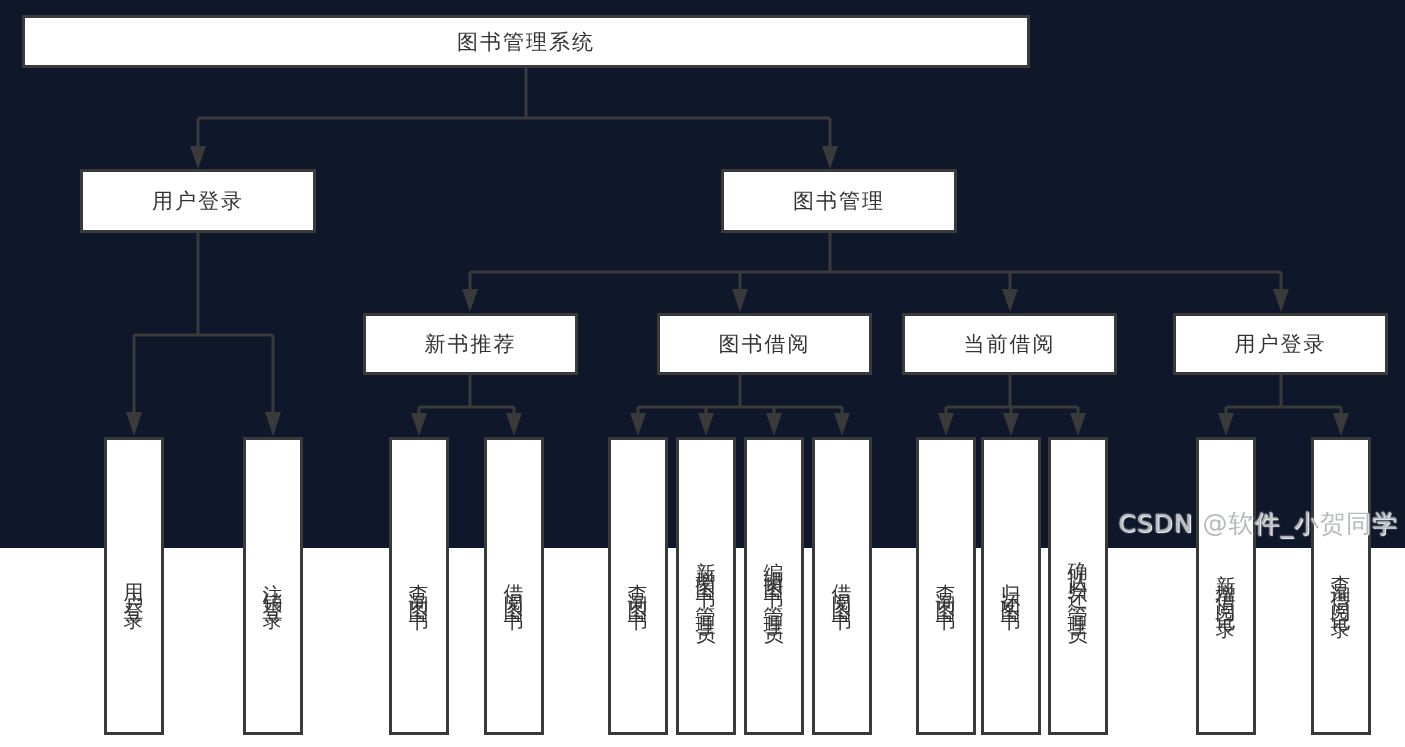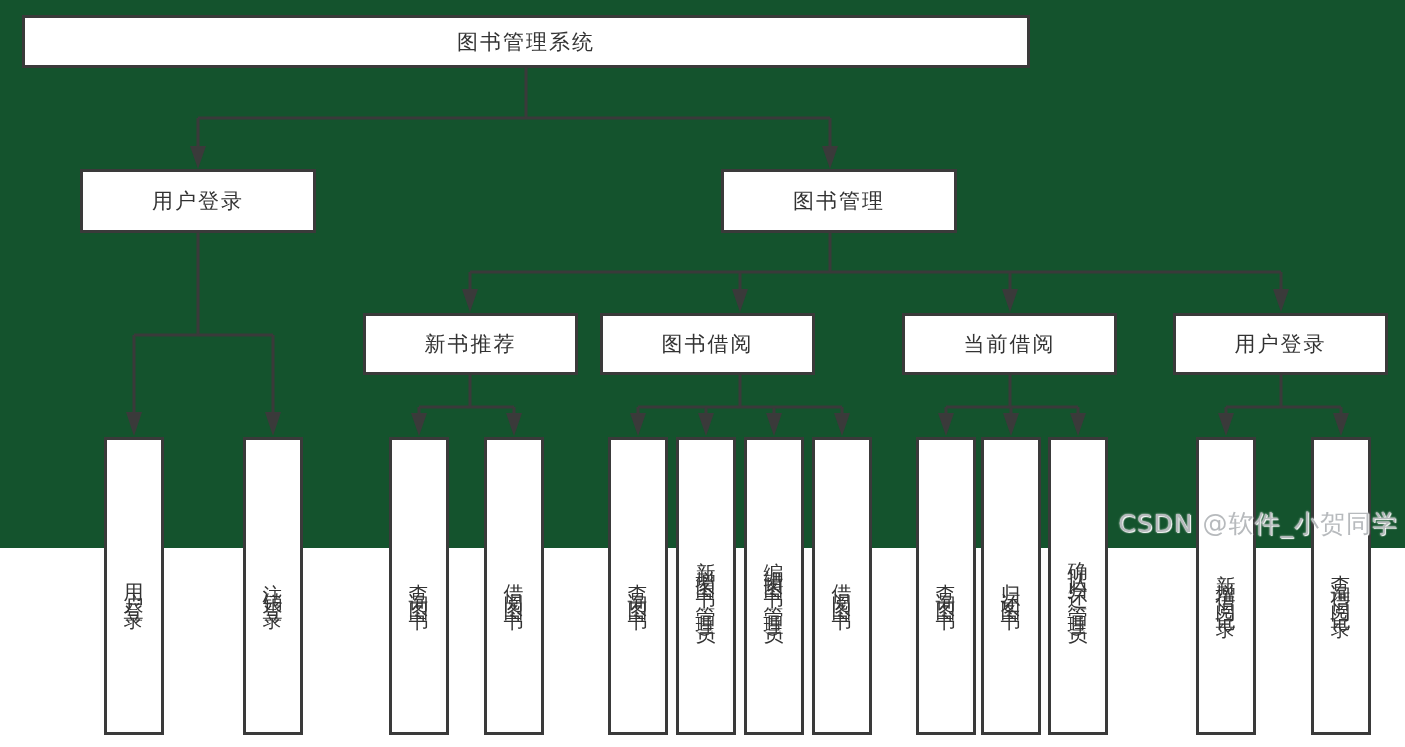--- a/index.html
+++ b/index.html
@@ -2,21 +2,21 @@
 <html><head>
 <meta charset="utf-8">
 <style>
   html, body { margin: 0; padding: 0; }
   body {
     width: 1405px; height: 747px;
     background: #ffffff;
     font-family: "DejaVu Sans", sans-serif;
     overflow: hidden;
   }
-  .canvas { position: relative; width: 1405px; height: 548px; background: #14532d; }
+  .canvas { position: relative; width: 1405px; height: 548px; background: #0f172a; }
   svg.connectors { position: absolute; left: 0; top: 0; z-index: 1; }
   svg.connectors path { stroke: #3a3a3a; stroke-width: 3; fill: none; }
   svg.connectors polygon { fill: #3a3a3a; stroke: none; }
 
   .node {
     position: absolute;
     box-sizing: border-box;
     border: 3px solid #3a3a3a;
     background: #ffffff;
     display: flex; align-items: center; justify-content: center;
@@ -124,21 +124,21 @@
   <div class="node l2" style="left:80px">
     <span class="lbl">用户登录</span>
   </div>
   <div class="node l2" style="left:721px">
     <span class="lbl">图书管理</span>
   </div>
 
   <div class="node l3" style="left:363px">
     <span class="lbl">新书推荐</span>
   </div>
-  <div class="node l3" style="left:600px">
+  <div class="node l3" style="left:657px">
     <span class="lbl">图书借阅</span>
   </div>
   <div class="node l3" style="left:902px">
     <span class="lbl">当前借阅</span>
   </div>
   <div class="node l3" style="left:1173px">
     <span class="lbl">用户登录</span>
   </div>
 
   <div class="vnode" style="left:104px">

